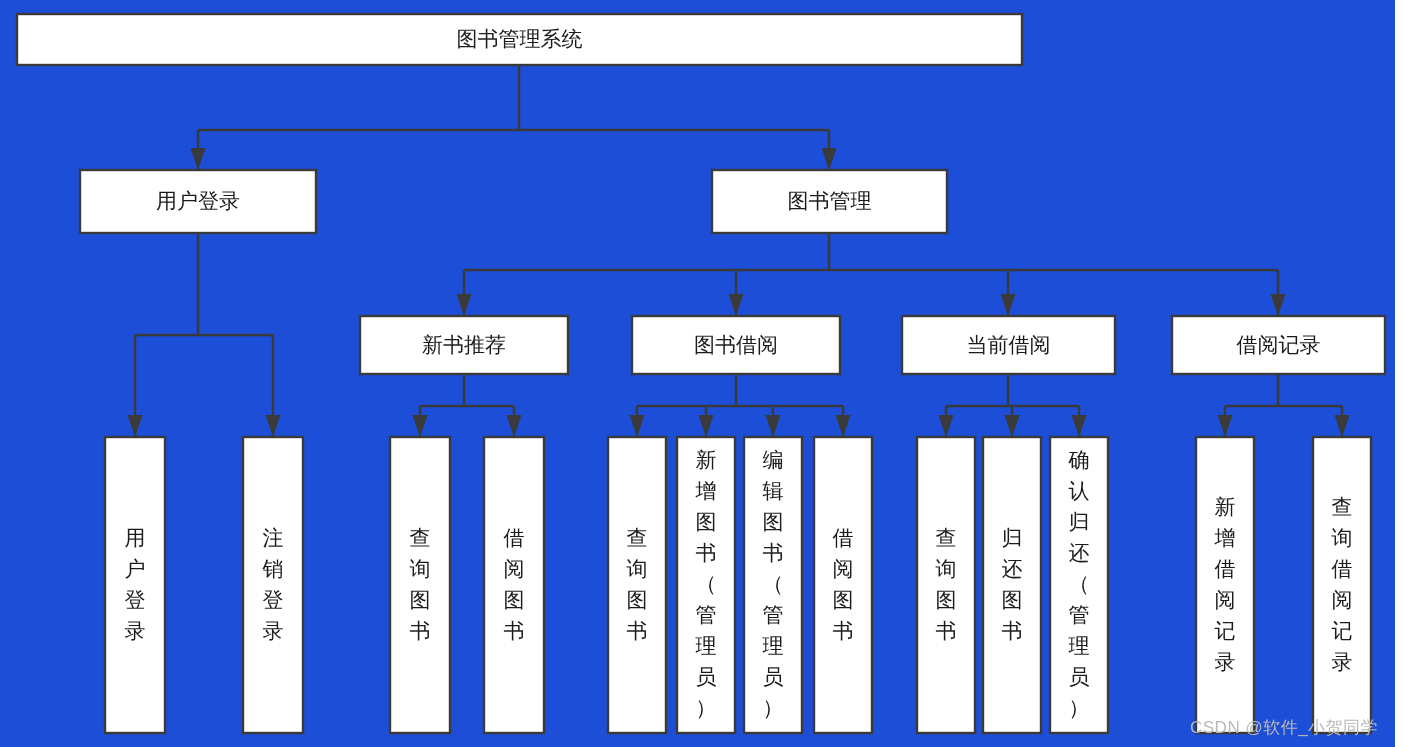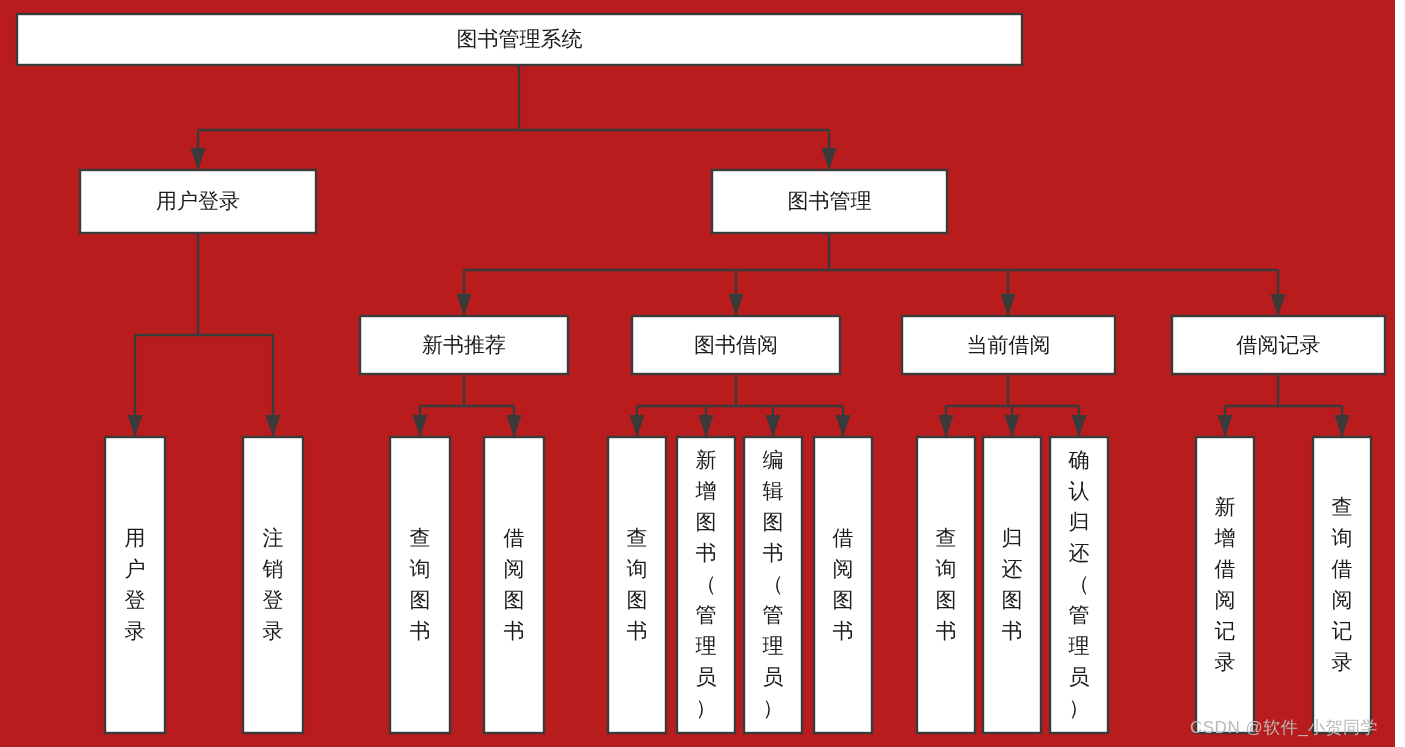--- a/index.html
+++ b/index.html
@@ -8,21 +8,21 @@
     padding: 0;
     background: #ffffff;
   }
   body {
     font-family: "Liberation Sans", "DejaVu Sans", sans-serif;
   }
   #diagram-root {
     position: relative;
     width: 1395px;
     height: 747px;
-    background: #b91c1c;
+    background: #1d4ed8;
     overflow: hidden;
   }
   svg.diagram-canvas {
     position: absolute;
     left: 0;
     top: 0;
     width: 1405px;
     height: 747px;
   }
   .node-box {

